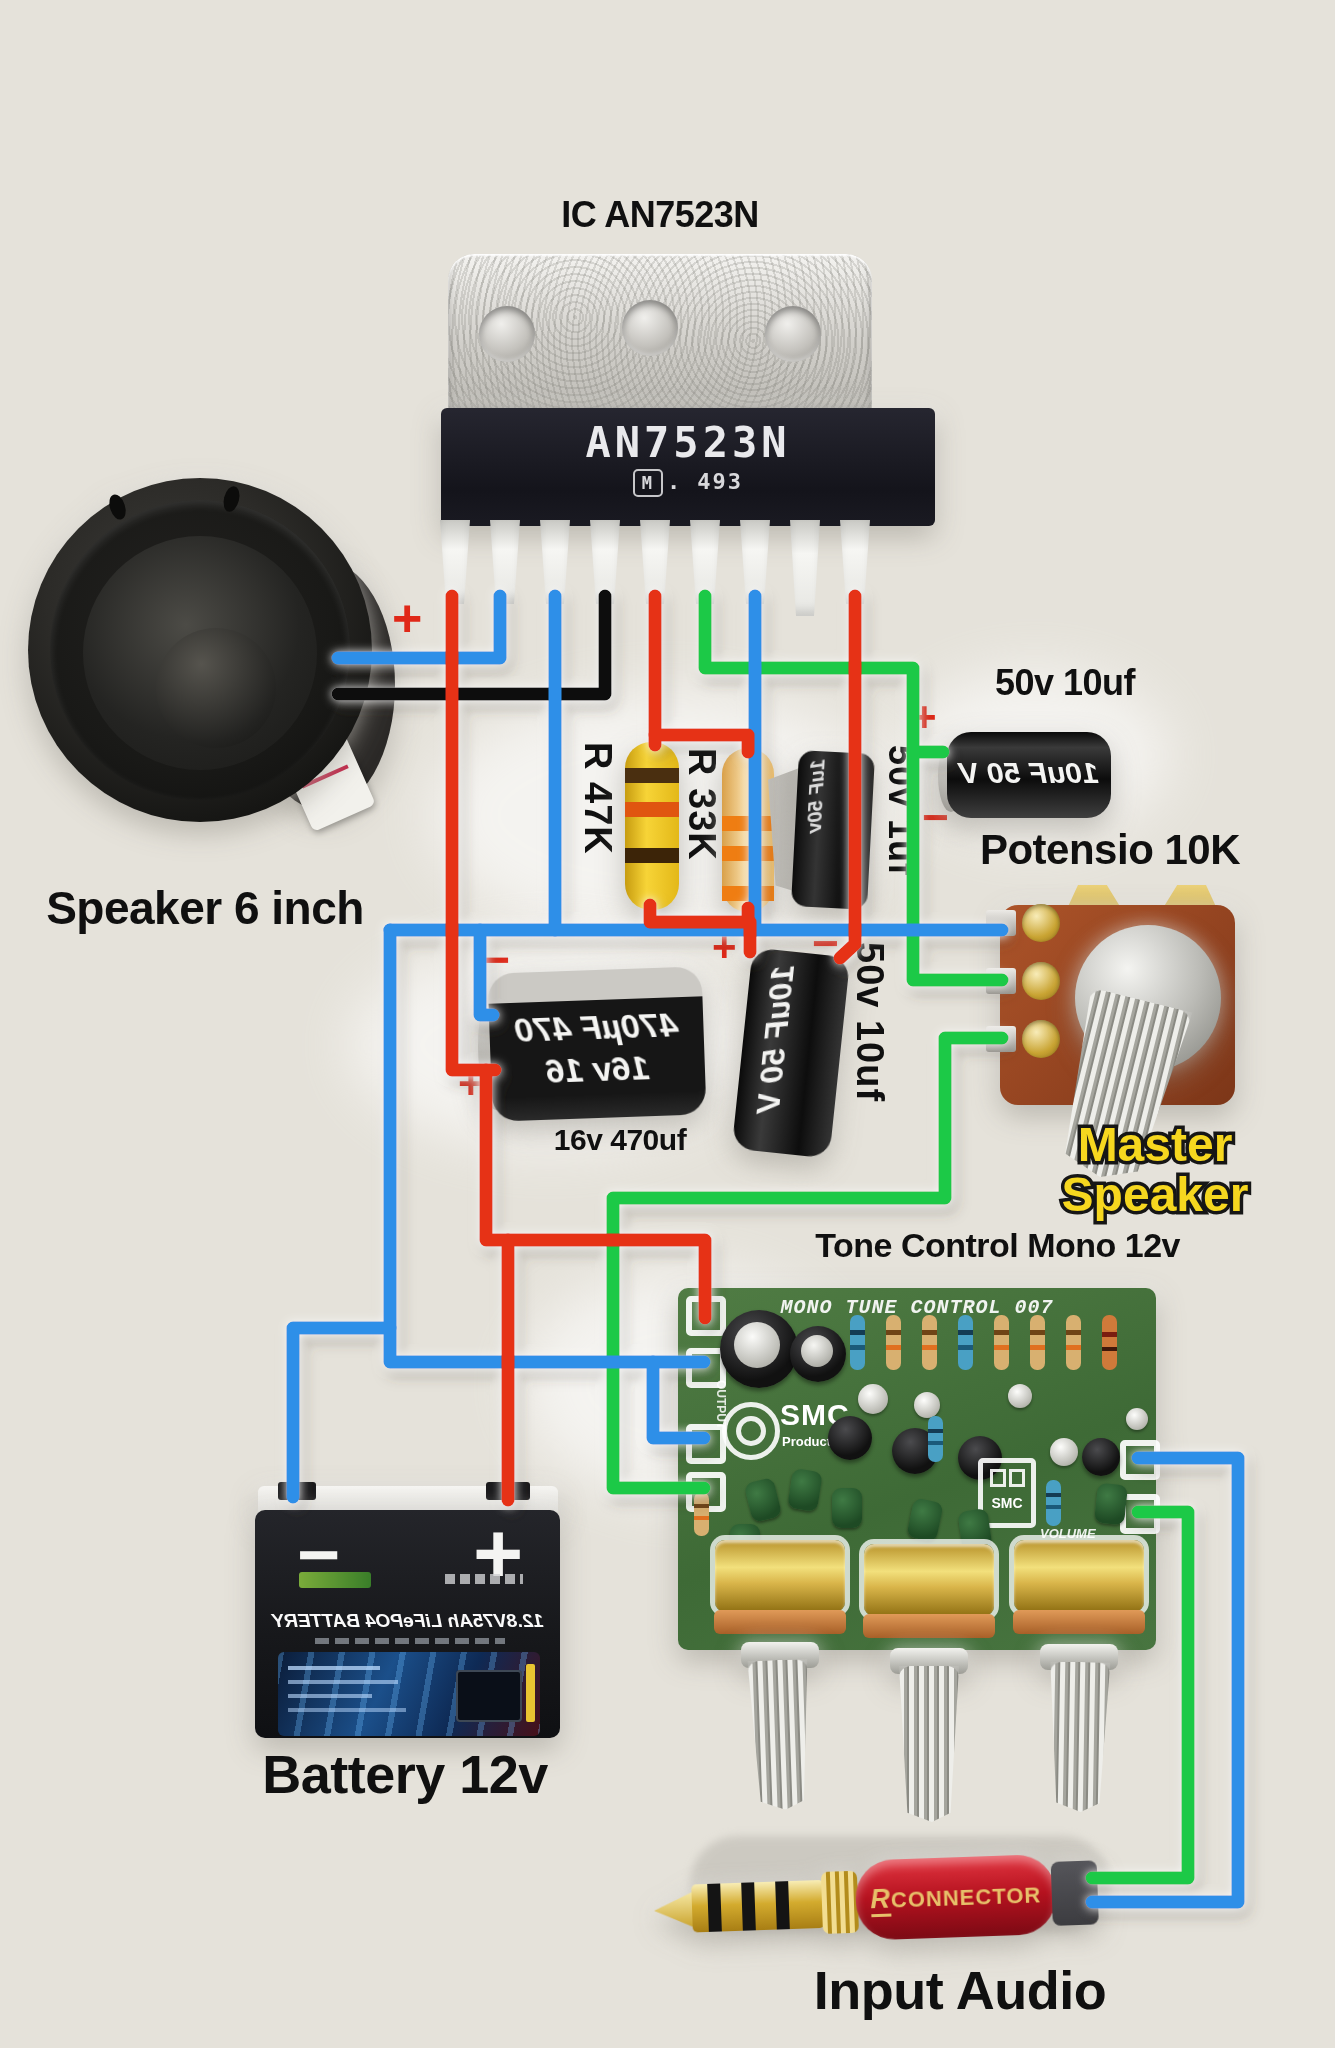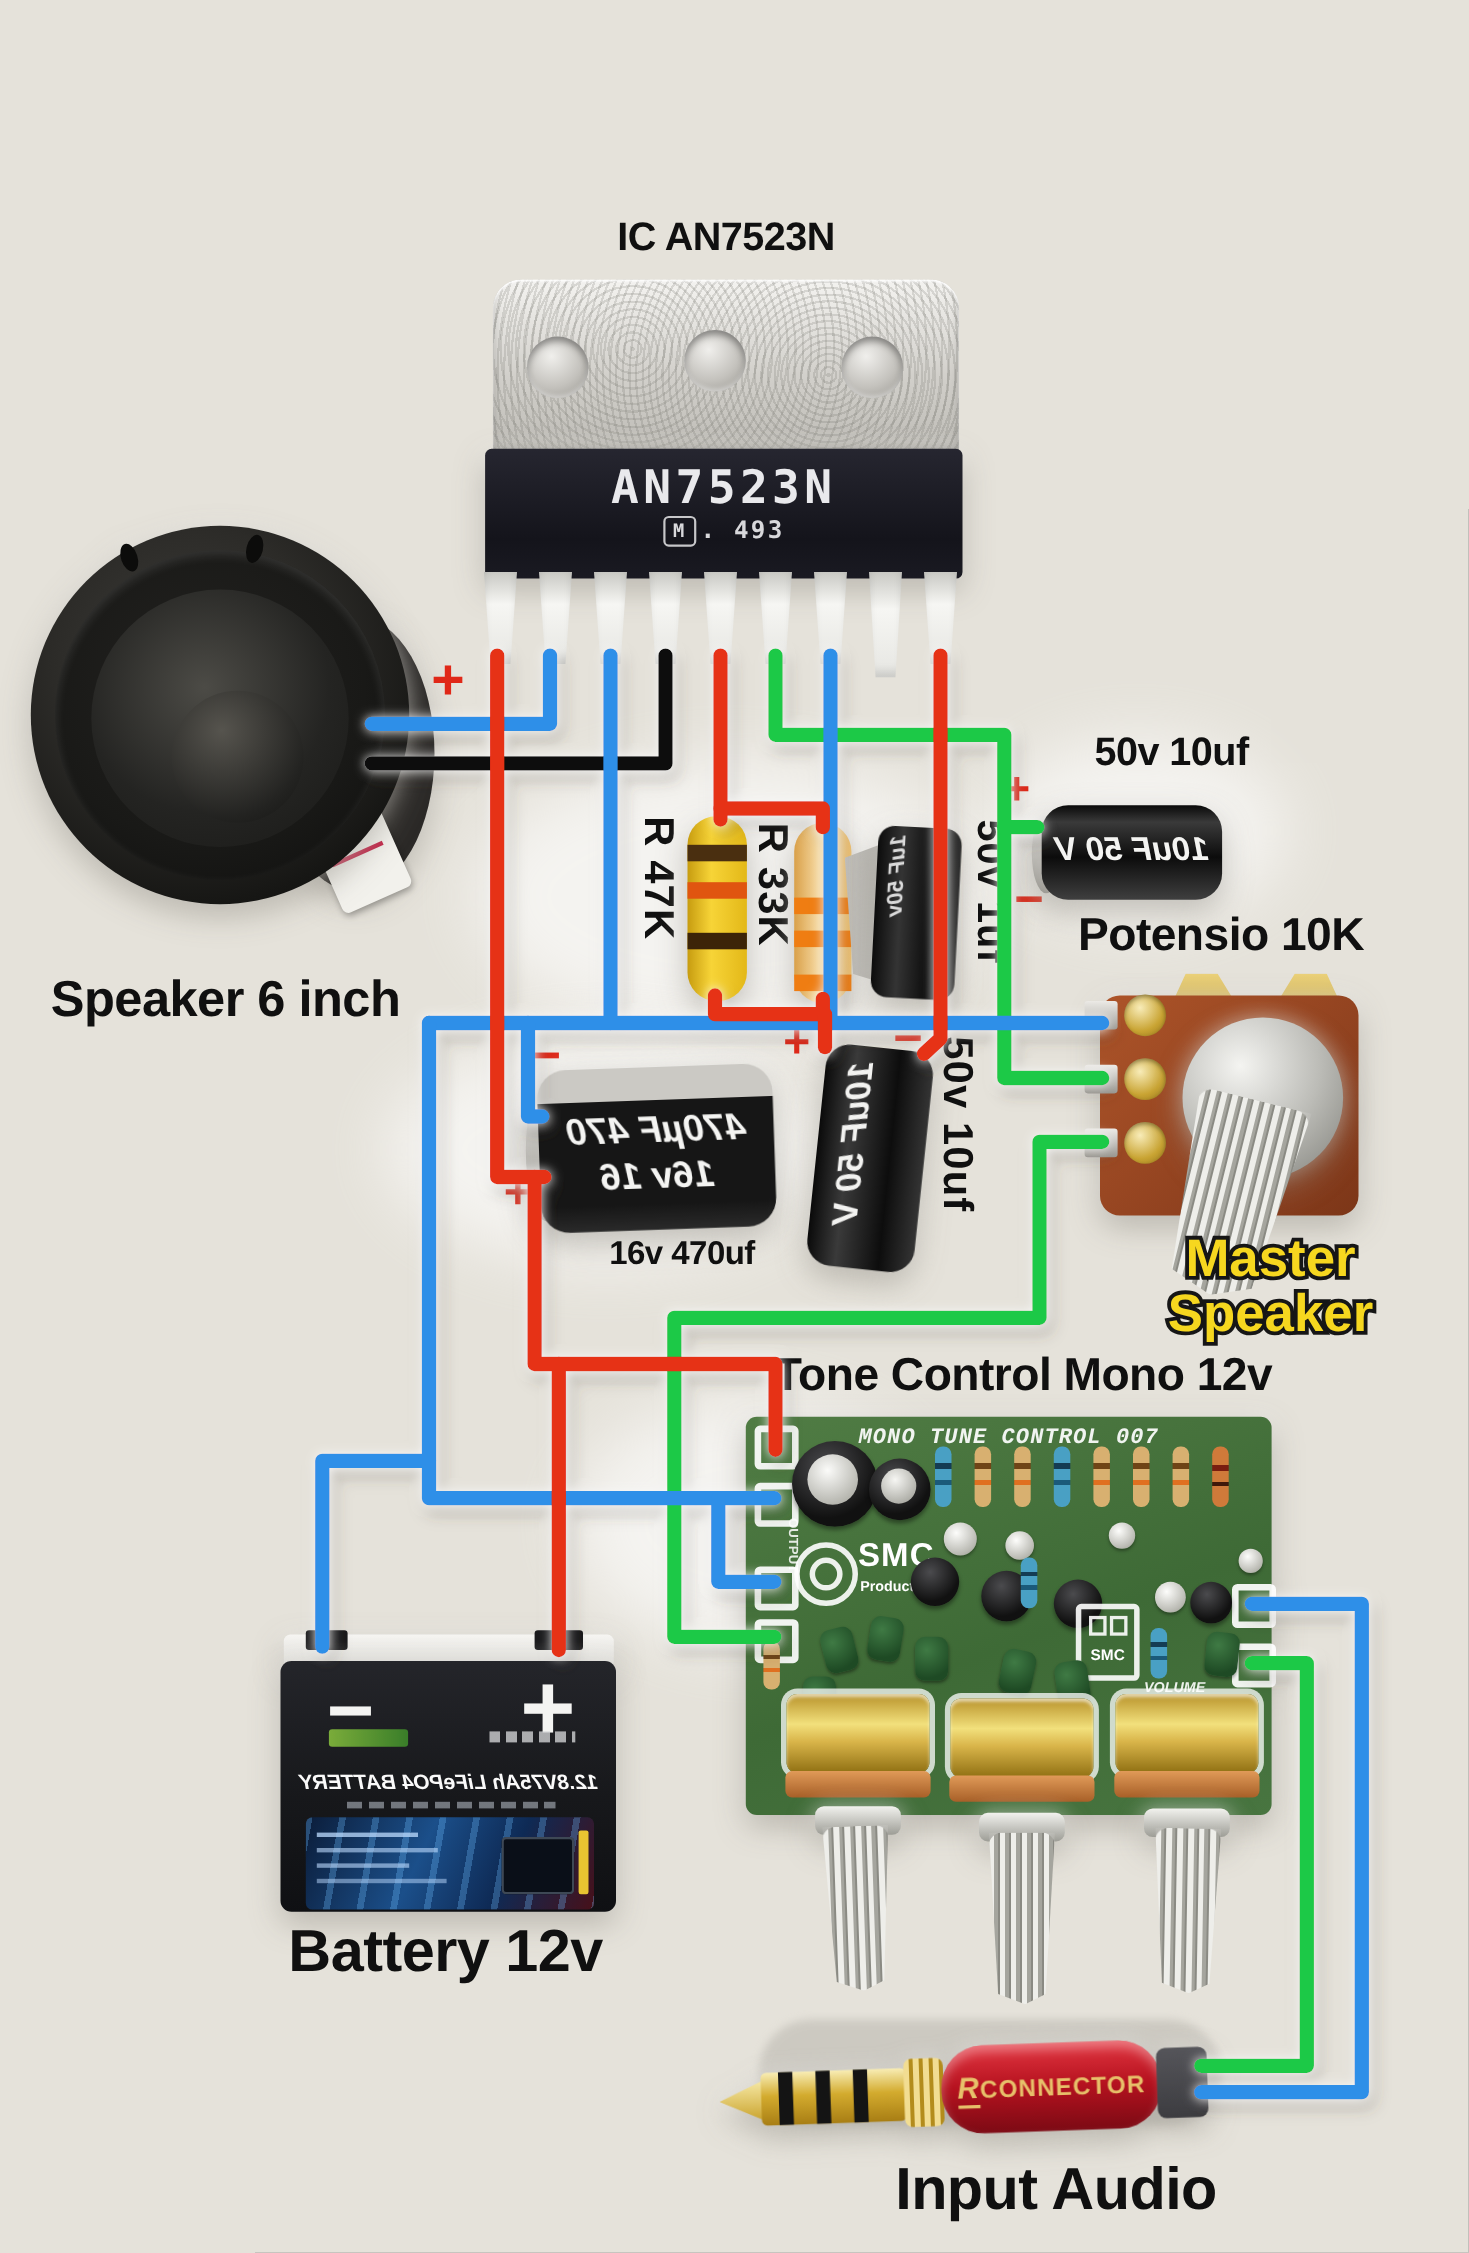--- a/index.html
+++ b/index.html
@@ -19,21 +19,21 @@
   .glowblob{position:absolute;background:#fff;border-radius:50%;filter:blur(28px);opacity:.6;}
   
   .heatsink{position:absolute;left:448px;top:254px;width:424px;height:158px;border-radius:26px 26px 5px 5px;
     background:repeating-radial-gradient(circle at 30% 40%, rgba(120,120,112,.22) 0 2px, transparent 2px 7px),
                repeating-radial-gradient(circle at 72% 55%, rgba(95,95,88,.18) 0 2px, transparent 2px 6px),
                linear-gradient(180deg,#f4f3f0,#d2d0cb 55%,#bdbbb5);
     box-shadow:inset 0 2px 2px #fff, inset 0 -4px 8px rgba(0,0,0,.25);}
   .hole{position:absolute;width:56px;height:56px;border-radius:50%;
     background:radial-gradient(circle at 40% 32%,#f0efec,#c4c2bd 55%,#96948e);
     box-shadow:inset 0 4px 7px rgba(0,0,0,.38), inset 0 -2px 4px rgba(255,255,255,.55);}
-  .ic-body{position:absolute;left:441px;top:408px;width:434px;height:118px;border-radius:6px;
+  .ic-body{position:absolute;left:441px;top:408px;width:494px;height:118px;border-radius:6px;
     background:linear-gradient(180deg,#262630,#14141b 70%,#1a1a22);text-align:center;color:#e9e9ec;}
   .ic-body .mk{font-family:"DejaVu Sans Mono",monospace;font-weight:bold;font-size:42px;letter-spacing:4px;margin-top:10px;}
   .ic-body .mk2{font-family:"DejaVu Sans Mono",monospace;font-weight:bold;font-size:22px;letter-spacing:2px;margin-top:2px;opacity:.92;}
   .logo-box{display:inline-block;width:26px;height:24px;line-height:24px;border:2px solid #d6d6d8;border-radius:5px;font-size:17px;vertical-align:middle;margin-right:4px;}
   .pin{position:absolute;top:520px;width:30px;height:84px;
     background:linear-gradient(180deg,#c9c9c4,#f6f6f3 35%,#e6e6e2);
     clip-path:polygon(0 0,100% 0,80% 100%,20% 100%);box-shadow:inset 0 -6px 8px rgba(0,0,0,.12);}
   
   .res{position:absolute;border-radius:26px;}
   .band{position:absolute;left:0;width:100%;height:15px;}
@@ -167,21 +167,21 @@
 
   <div class="mark" style="left:712px;top:926px;font-size:42px;">+</div>
   <div class="mark" style="left:812px;top:920px;font-size:46px;">−</div>
   <div class="abs shadow" style="left:742px;top:952px;width:98px;height:202px;border-radius:22px;transform:rotate(6deg);background:linear-gradient(90deg,#0a0a0a,#3a3a3a 28%,#0d0d0d 68%,#343434);">
     <div class="abs" style="left:14px;top:14px;width:70px;height:175px;color:#f2f2f0;font-weight:bold;font-style:italic;font-size:32px;writing-mode:vertical-rl;transform:scaleX(-1);">
       <span>10uF</span>&nbsp;<span>50 V</span>
     </div>
   </div>
   <div class="vlabel" style="left:848px;top:942px;height:220px;font-size:38px;">50v 10uf</div>
 
-  <div class="lbl" style="left:680px;top:1228px;width:500px;font-size:42px;">Tone Control Mono 12v</div>
+  <div class="lbl" style="left:680px;top:1228px;width:500px;font-size:34px;text-align:right;">Tone Control Mono 12v</div>
   <div class="abs shadow" style="left:678px;top:1288px;width:478px;height:362px;border-radius:10px;background:linear-gradient(160deg,#507c44,#3e6a36 55%,#487540);">
     <div class="abs" style="left:0;top:8px;width:100%;text-align:center;color:rgba(255,255,255,.92);font-weight:bold;font-style:italic;font-size:20px;letter-spacing:1px;font-family:Liberation Mono, monospace;">MONO TUNE CONTROL 007</div>
     <div class="pad" style="left:8px;top:8px;"></div>
     <div class="pad" style="left:8px;top:60px;"></div>
     <div class="pad" style="left:8px;top:136px;"></div>
     <div class="pad" style="left:8px;top:184px;"></div>
     <div class="pad" style="left:442px;top:152px;"></div>
     <div class="pad" style="left:442px;top:206px;"></div>
     <div class="abs" style="left:36px;top:92px;color:rgba(255,255,255,.85);font-size:12px;font-weight:bold;writing-mode:vertical-rl;">OUTPUT</div>
     <div class="bcapblack" style="left:42px;top:22px;width:78px;height:78px;">

